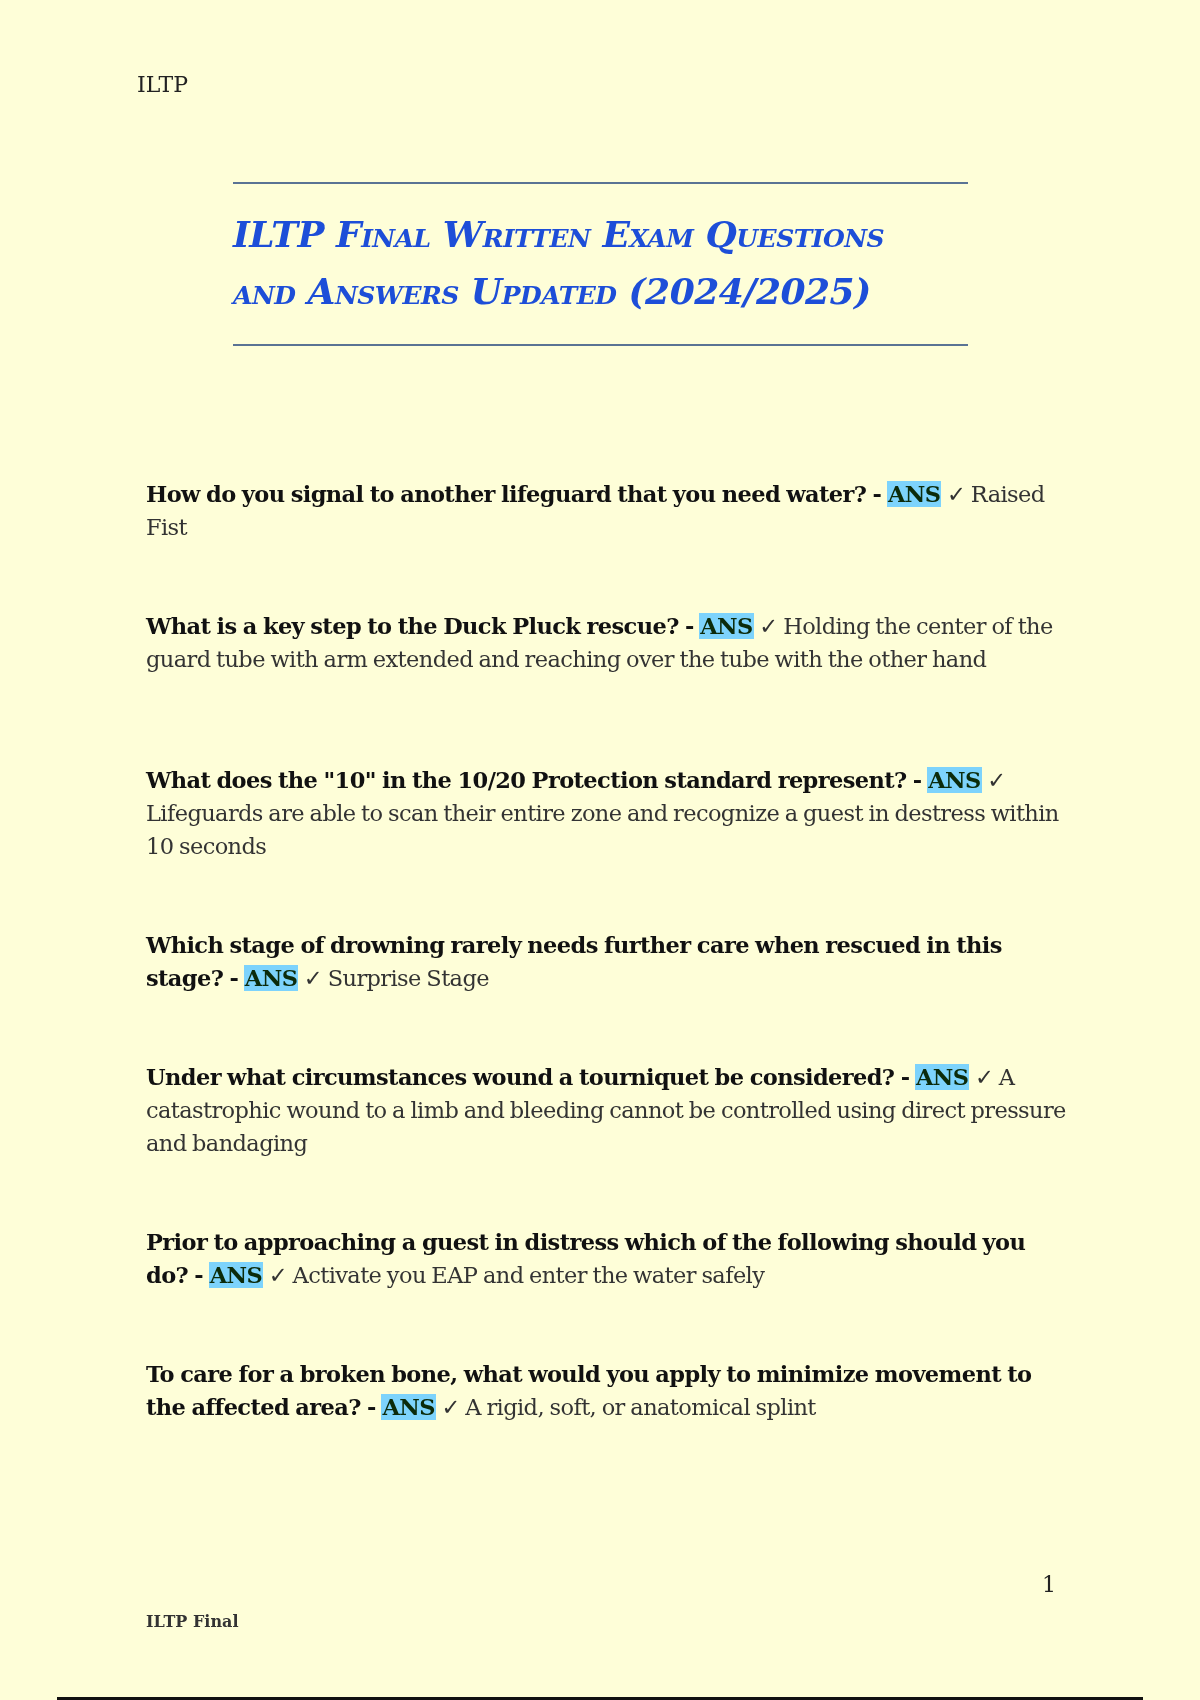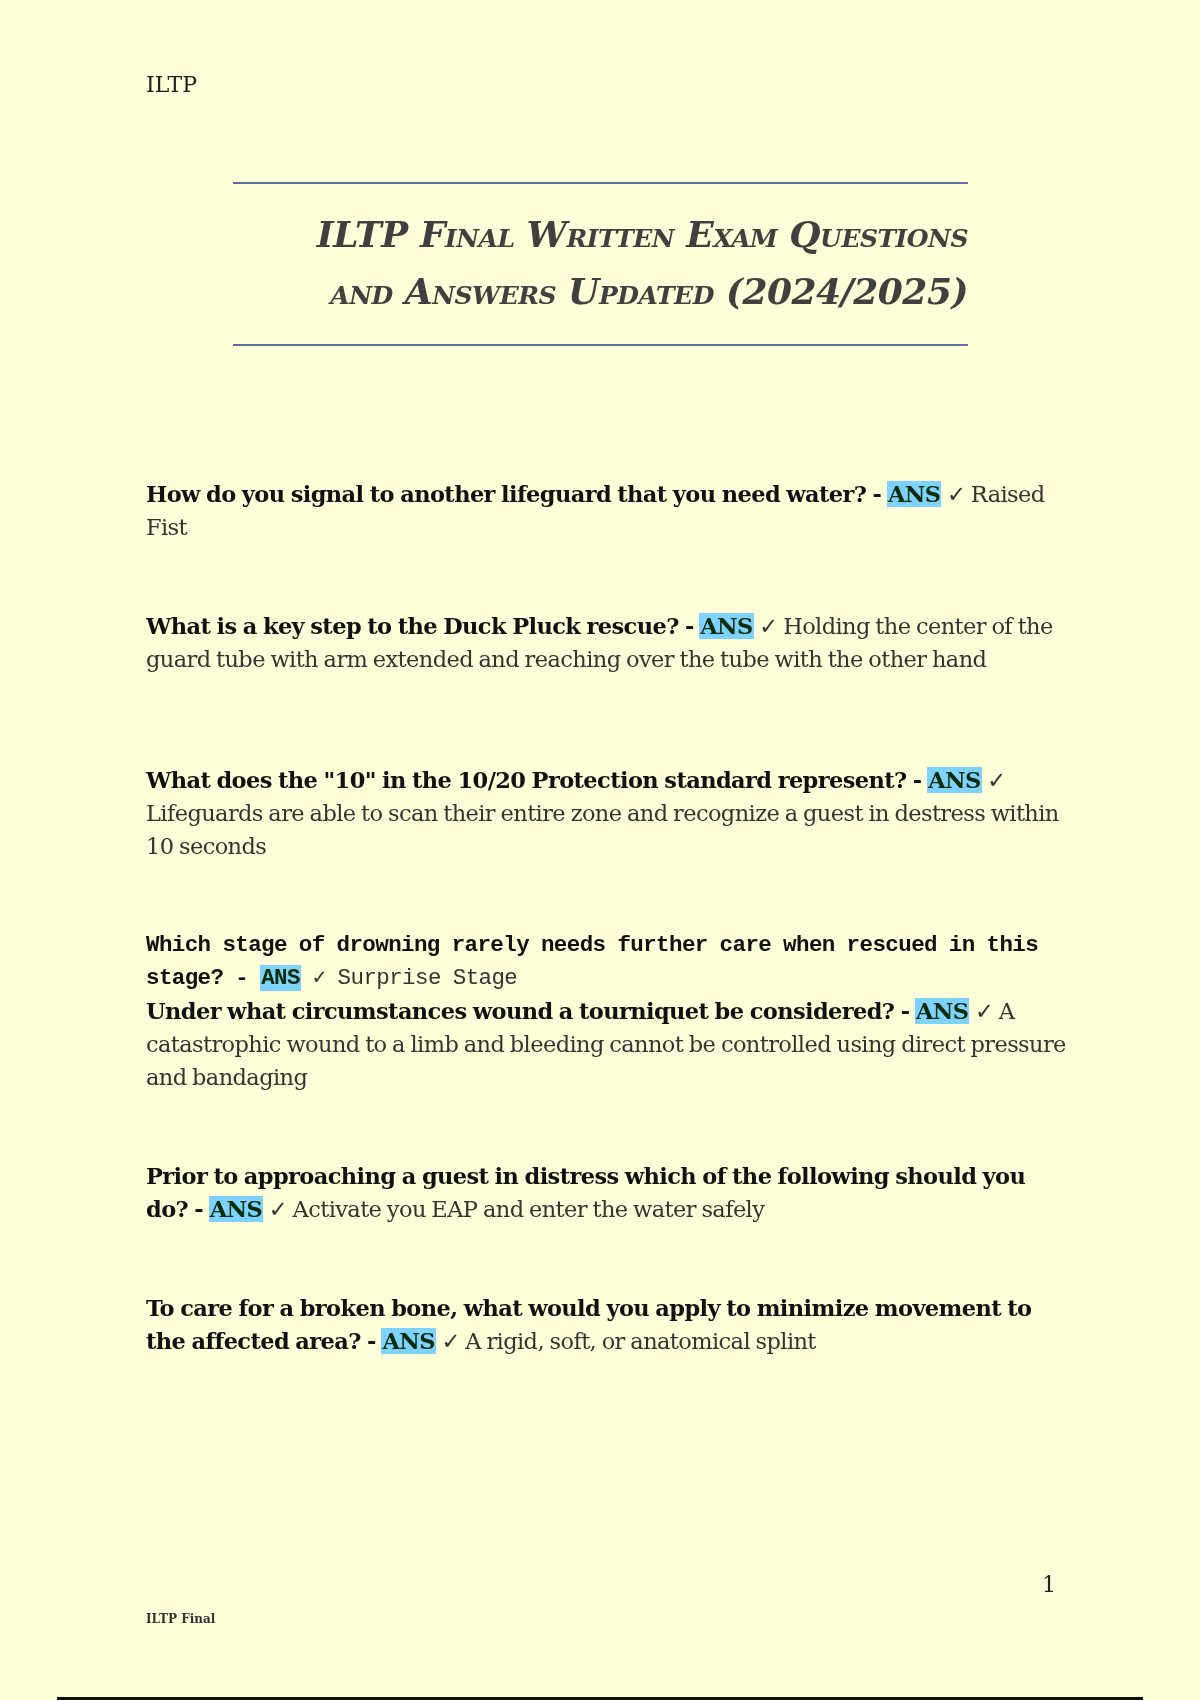--- a/index.html
+++ b/index.html
@@ -10,41 +10,41 @@
     width: 1200px;
     height: 1700px;
     background: #fefed8;
     position: relative;
     overflow: hidden;
     font-family: "DejaVu Serif", "Liberation Serif", serif;
     color: #1a1a1a;
   }
   .header-text {
     position: absolute;
-    left: 146px;
+    left: 137px;
     top: 72px;
     font-size: 22px;
     color: #222;
     font-family: "DejaVu Serif", serif;
     text-align: center;
   }
   .title-block {
     position: absolute;
     left: 233px;
     top: 182px;
     width: 735px;
   }
   .title-rule {
     height: 2px;
     background: #5a7394;
     width: 100%;
   }
   .title {
-    text-align: right;
-    color: #404040;
+    text-align: left;
+    color: #1d4ed8;
     font-family: "DejaVu Serif", serif;
     font-style: italic;
     font-weight: bold;
     font-size: 36px;
     line-height: 57px;
     margin: 22px 0 24px 0;
     font-variant: small-caps;
     letter-spacing: -0.5px;
   }
   .qa-list {
@@ -80,21 +80,21 @@
     position: absolute;
     left: 1042px;
     top: 1572px;
     font-size: 22px;
     color: #222;
   }
   .footer-text {
     position: absolute;
     left: 146px;
     top: 1612px;
-    font-size: 12px;
+    font-size: 16px;
     font-weight: bold;
     color: #333;
   }
   .bottom-rule {
     position: absolute;
     left: 57px;
     width: 1086px;
     top: 1697px;
     height: 3px;
     background: #111;
@@ -126,21 +126,21 @@
     <span class="ans">ANS</span>
     <span class="check">✓</span>
     <span class="answer">Holding the center of the guard tube with arm extended and reaching over the tube with the other hand</span>
   </div>
   <div class="qa-item" style="margin-bottom:66px;">
     <span class="question">What does the "10" in the 10/20 Protection standard represent? -</span>
     <span class="ans">ANS</span>
     <span class="check">✓</span>
     <span class="answer">Lifeguards are able to scan their entire zone and recognize a guest in destress within 10 seconds</span>
   </div>
-  <div class="qa-item" style="font-family:Liberation Mono, monospace;">
+  <div class="qa-item" style="margin-bottom:66px;">
     <span class="question">Which stage of drowning rarely needs further care when rescued in this stage? -</span>
     <span class="ans">ANS</span>
     <span class="check">✓</span>
     <span class="answer">Surprise Stage</span>
   </div>
   <div class="qa-item" style="margin-bottom:66px;">
     <span class="question">Under what circumstances wound a tourniquet be considered? -</span>
     <span class="ans">ANS</span>
     <span class="check">✓</span>
     <span class="answer">A catastrophic wound to a limb and bleeding cannot be controlled using direct pressure and bandaging</span>

